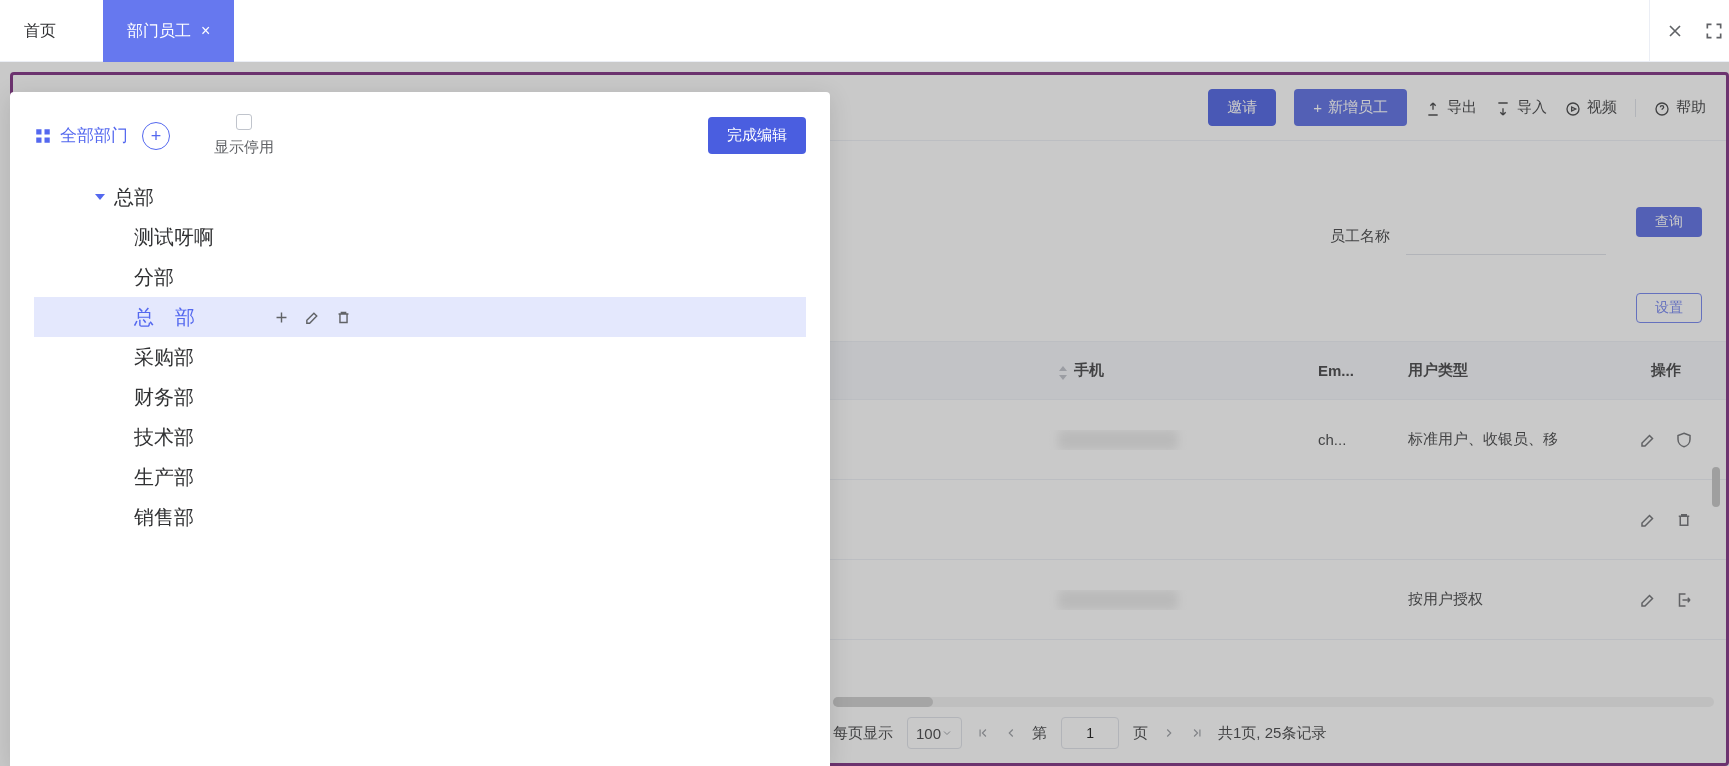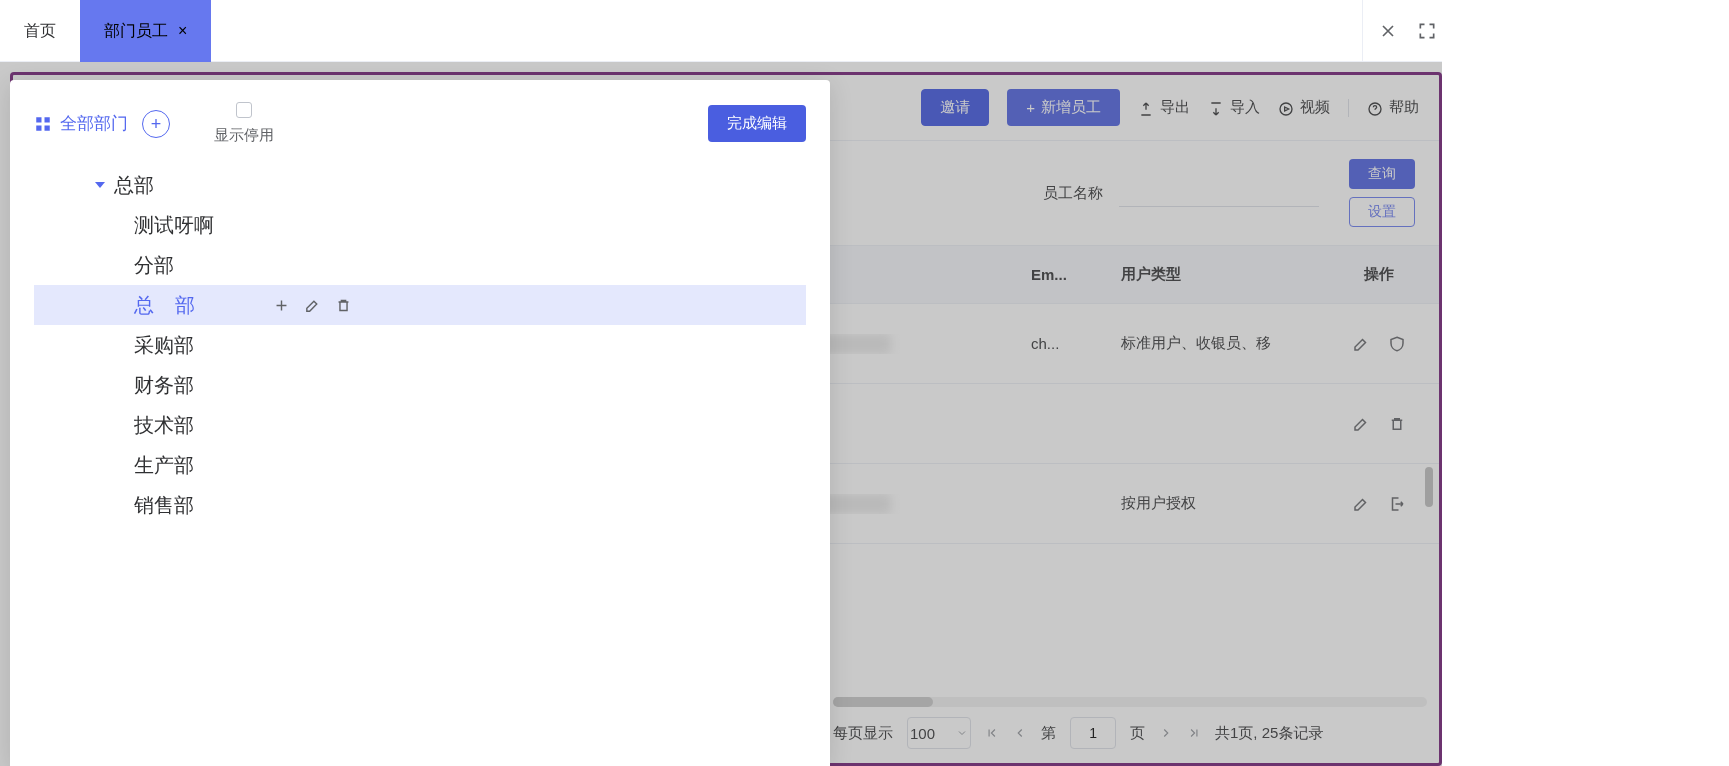--- a/index.html
+++ b/index.html
@@ -8,21 +8,21 @@
       padding: 0;
     }
     body {
       font-family: "Microsoft YaHei", "PingFang SC", Arial, sans-serif;
       font-size: 14px;
       color: #303133;
       background: #fff;
       overflow: hidden;
     }
     .page {
-      width: 1442px;
+      width: 1729px;
       height: 766px;
       position: relative;
     }
     
     .tabs-bar {
       display: flex;
       align-items: stretch;
       height: 62px;
       border-bottom: 1px solid #ebeef5;
       position: relative;
@@ -32,21 +32,22 @@
       align-items: center;
       padding: 0 24px;
       font-size: 16px;
       color: #303133;
       cursor: pointer;
       height: 62px;
       line-height: 62px;
     }
     .tab.active {
       background: #6678ef;
-      color: #000000;
+      color: #ffffff;
+      margin-left: 23px;
     }
     .tab .close {
       margin-left: 10px;
       font-size: 16px;
     }
     .tabs-right {
       position: absolute;
       right: 0;
       top: 0;
       height: 62px;
@@ -143,21 +144,20 @@
     .filter-bar {
       display: flex;
       align-items: center;
       justify-content: flex-end;
       padding: 18px 24px;
       gap: 30px;
       border-bottom: 1px solid #ebeef5;
     }
     .filter-field {
       display: flex;
-      align-items: center;
       gap: 16px;
       color: #303133;
       font-size: 15px;
     }
     .filter-field .underline-input {
       border: none;
       border-bottom: 1px solid #dcdfe6;
       width: 200px;
       height: 28px;
       outline: none;
@@ -166,20 +166,21 @@
     }
     .btn-stack {
       display: flex;
       flex-direction: column;
       gap: 8px;
     }
     .btn-sm {
       padding: 5px 18px;
       font-size: 14px;
       border-radius: 4px;
+      margin-top: 48px;
     }
     .btn-outline {
       border: 1px solid #6678ef;
       color: #6678ef;
       background: #fff;
       font-family: Liberation Serif, serif;
     }
     
     .table {
       width: 100%;
@@ -268,22 +269,22 @@
       font-size: 15px;
       color: #303133;
     }
     .pager .select-box,
     .pager .page-input {
       border: 1px solid #dcdfe6;
       border-radius: 4px;
       height: 32px;
       display: flex;
       align-items: center;
-      padding: 0 2px;
-      gap: 21px;
+      padding: 0 8px;
+      gap: 0;
     }
     .pager .page-input input {
       border: none;
       width: 40px;
       text-align: center;
       font-size: 14px;
       outline: none;
     }
     .pager svg.nav {
       width: 14px;
@@ -298,21 +299,21 @@
       position: absolute;
       top: 62px;
       left: 0;
       right: 0;
       bottom: 0;
       background: rgba(100,100,100,0.35);
       pointer-events: none;
     }
     .modal {
       position: absolute;
-      top: 80px;
+      top: 92px;
       left: 10px;
       width: 820px;
       bottom: 0;
       background: #fff;
       box-shadow: 0 4px 24px rgba(0,0,0,.12);
       border-radius: 4px 4px 0 0;
       padding: 22px 24px;
     }
     .modal-header {
       display: flex;

